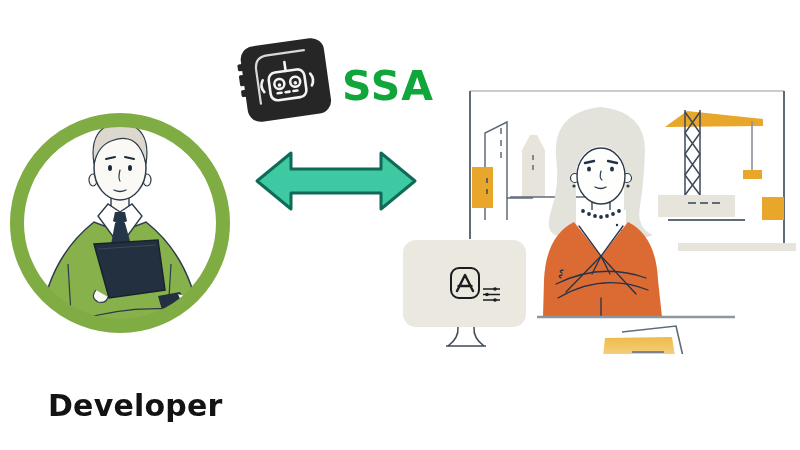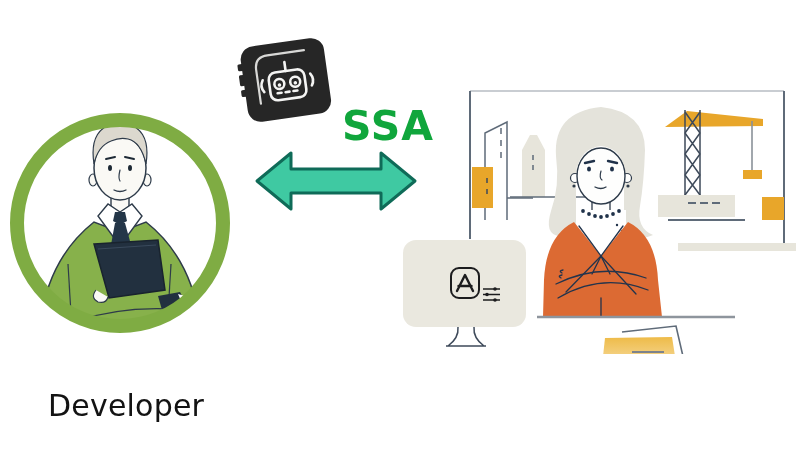--- a/index.html
+++ b/index.html
@@ -4,28 +4,28 @@
 <style>
   html,body{margin:0;padding:0;background:#fff;}
   .stage{
     position:relative;width:800px;height:450px;background:#ffffff;
     overflow:hidden;font-family:"DejaVu Sans","Liberation Sans",sans-serif;
   }
   .abs{position:absolute;}
   .role-label{
     position:absolute;font-size:30px;color:#131313;letter-spacing:.2px;
     font-family:"DejaVu Sans","Liberation Sans",sans-serif;
+    font-weight:bold;
   }
   .dev-label{left:48px;top:388px;}
   .admin-label{left:533px;top:386px;}
   .ssa-label{
     position:absolute;left:342px;top:62px;font-size:41px;font-weight:bold;
     color:#10a63c;letter-spacing:1px;
     font-family:"DejaVu Sans","Liberation Sans",sans-serif;
-    margin-top:40px;
   }
   svg{display:block;}
 </style>
 </head>
 <body>
 
 <div class="stage">
 
   <svg class="abs" style="left:8px;top:100px;" width="224" height="246" viewBox="0 0 224 246">
     <defs>

